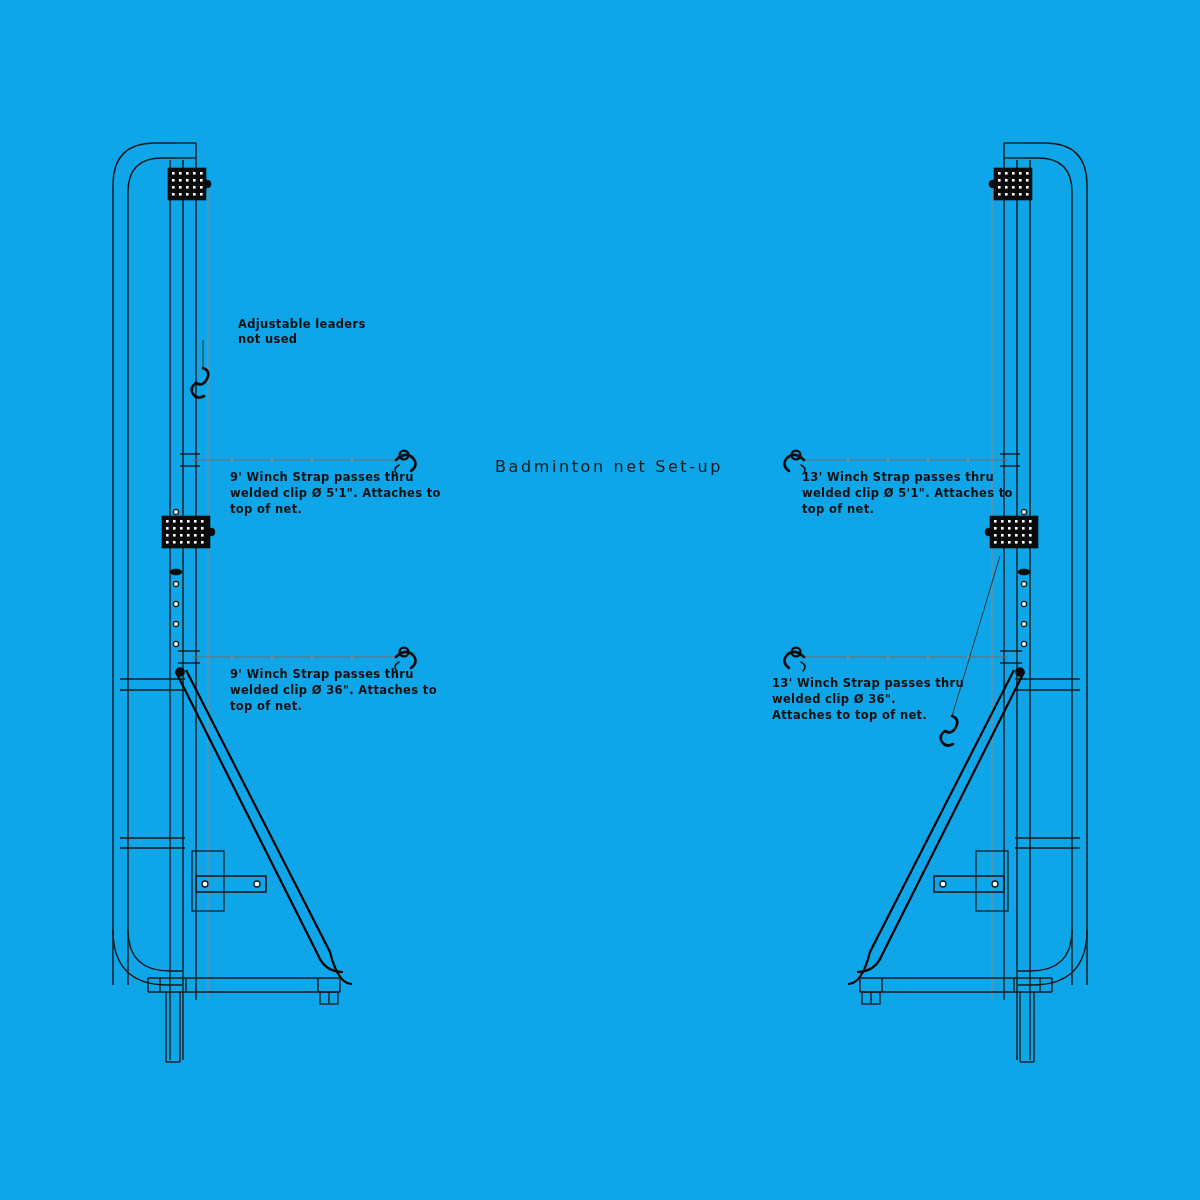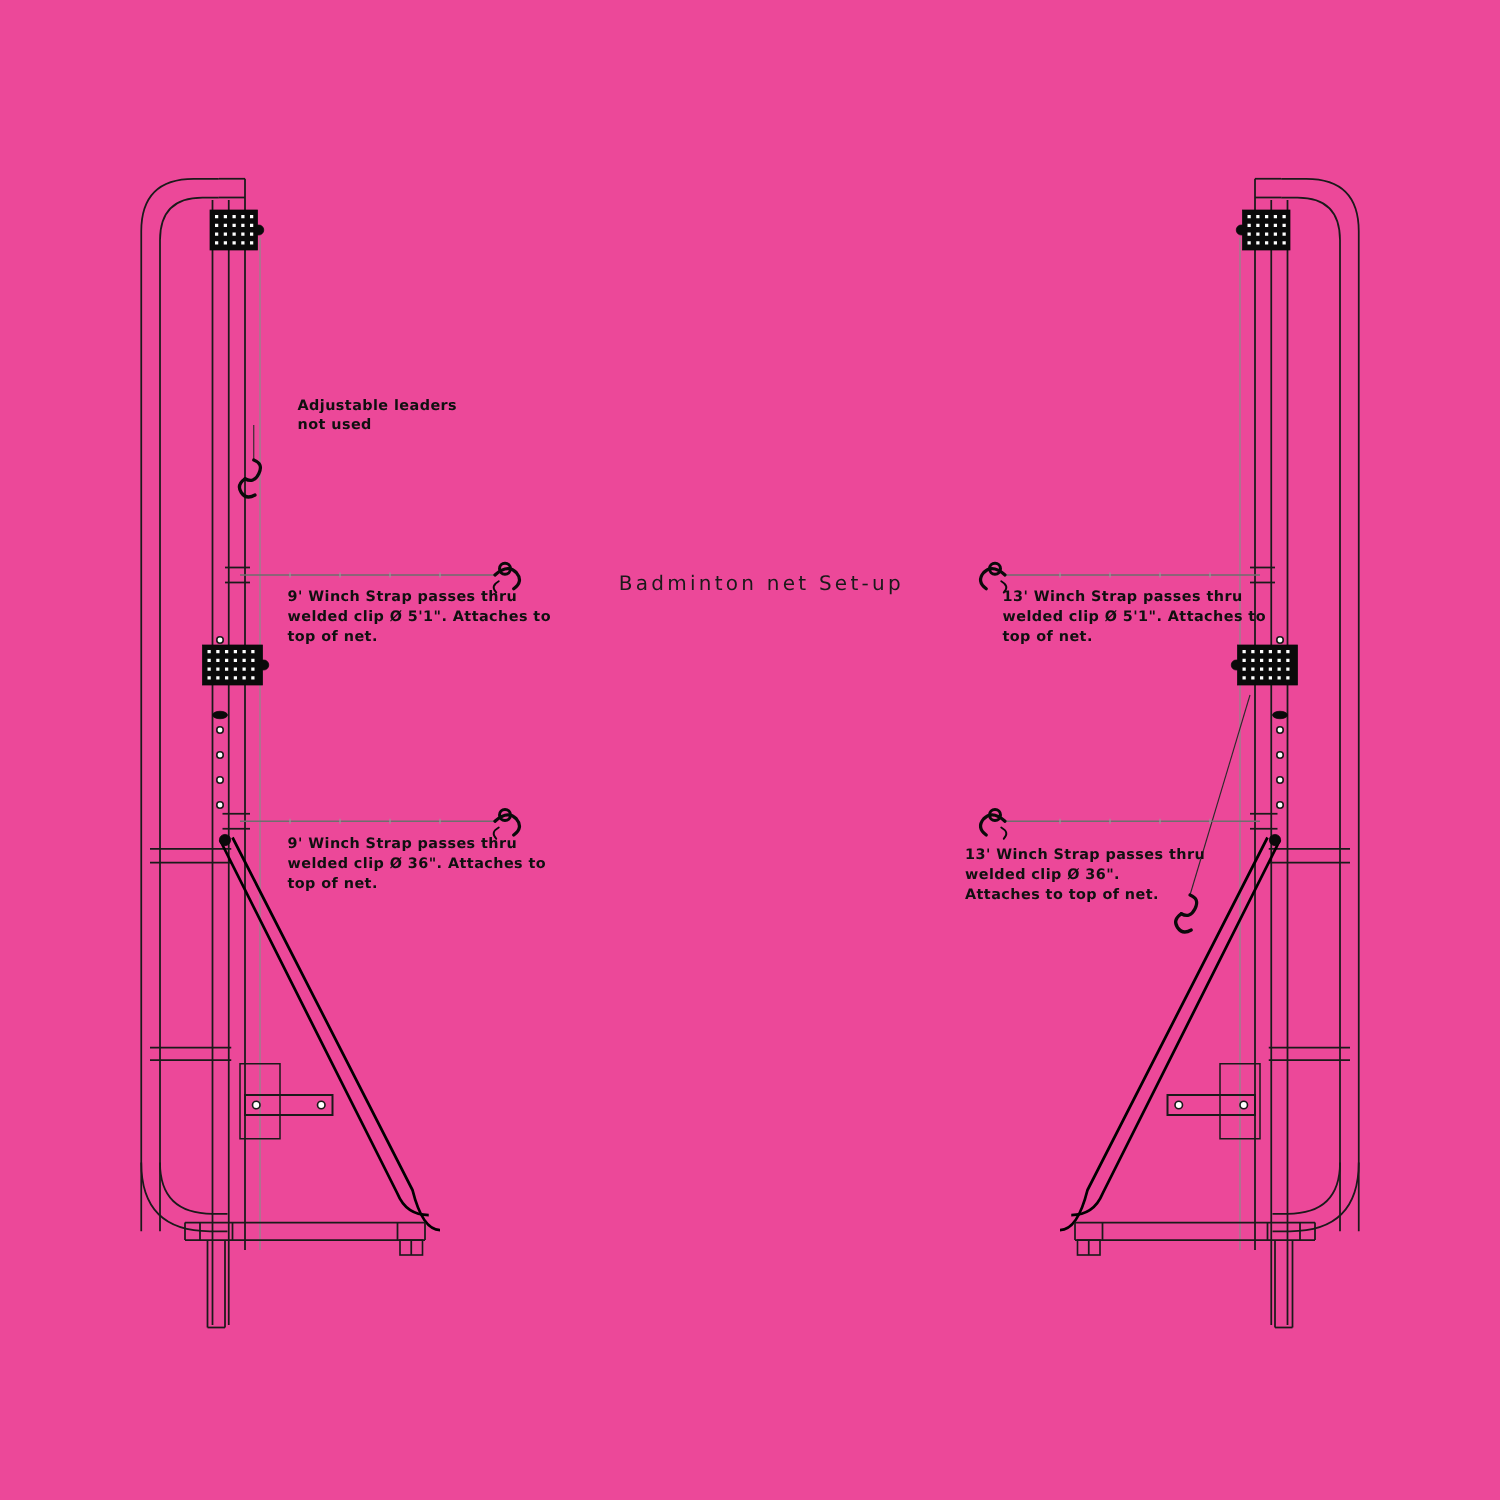--- a/index.html
+++ b/index.html
@@ -10,21 +10,21 @@
   body {
     width: 1200px;
     height: 1200px;
     font-family: "DejaVu Sans", sans-serif;
     overflow: hidden;
   }
   #drawing-root {
     position: relative;
     width: 1200px;
     height: 1200px;
-    background: #ec4899;
+    background: #0ea5e9;
   }
   svg.sheet {
     position: absolute;
     left: 0;
     top: 0;
     width: 1200px;
     height: 1200px;
     display: block;
   }
   .note-text {

